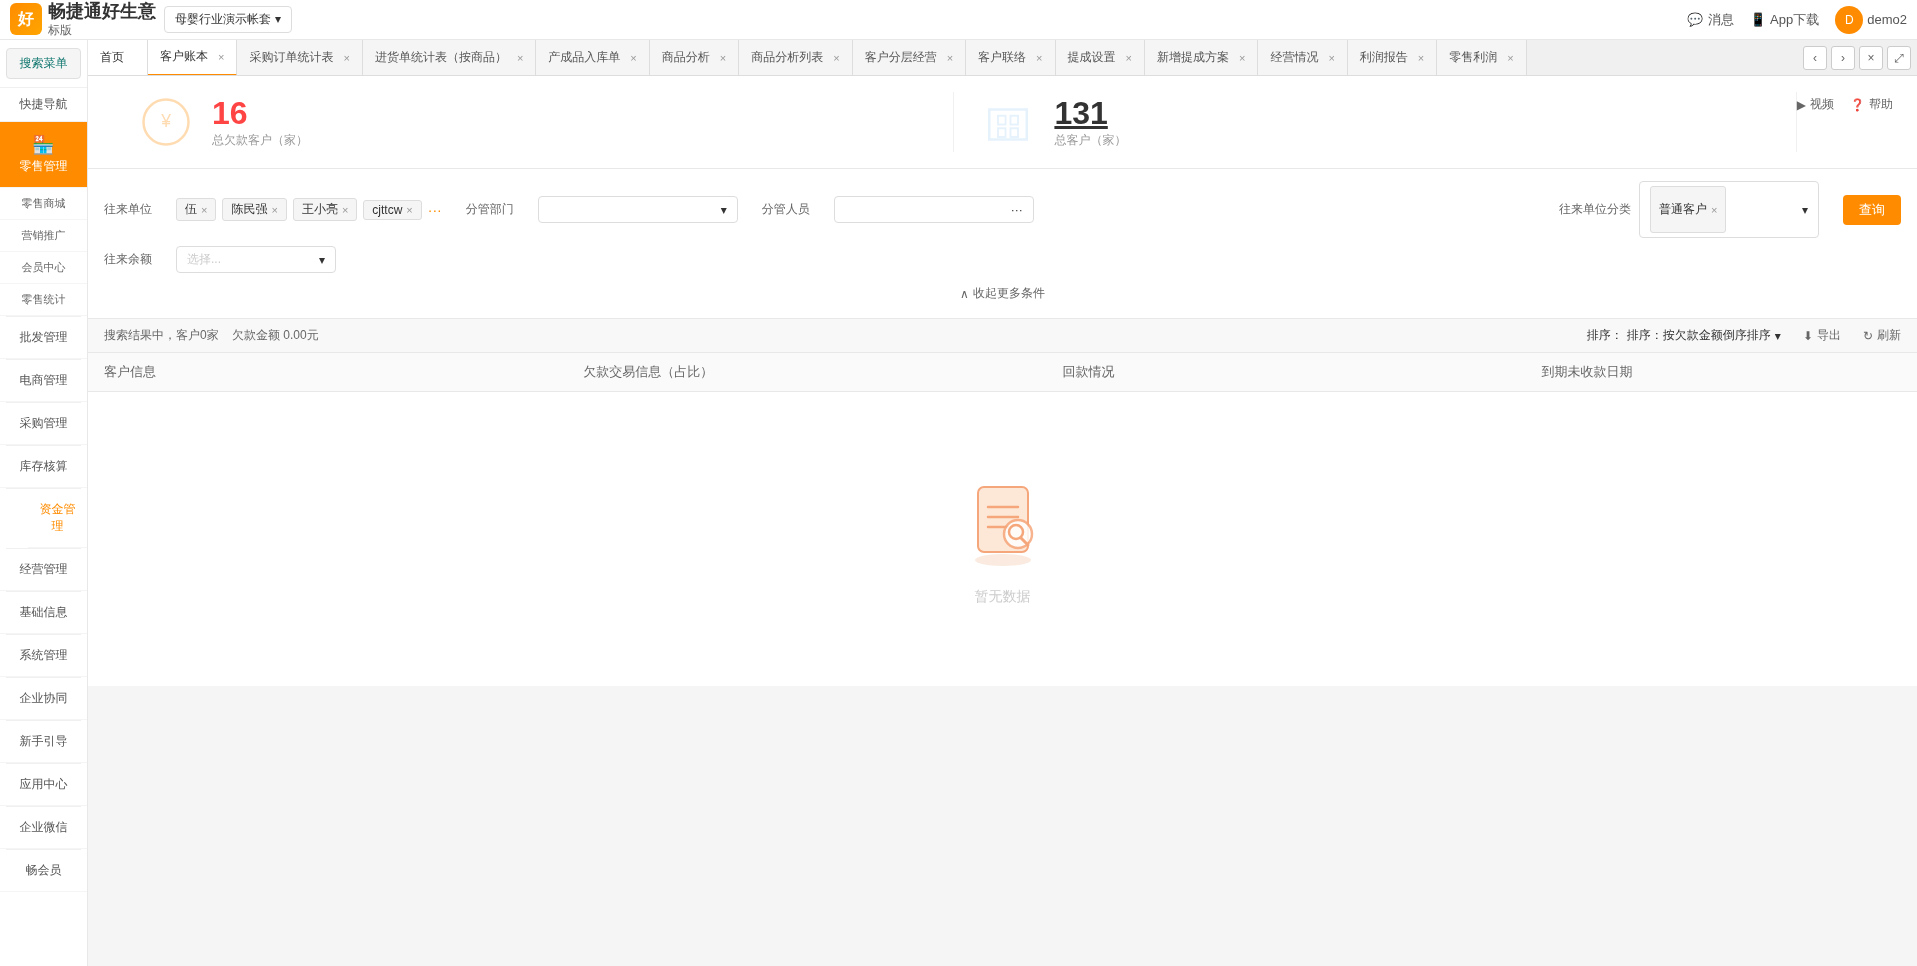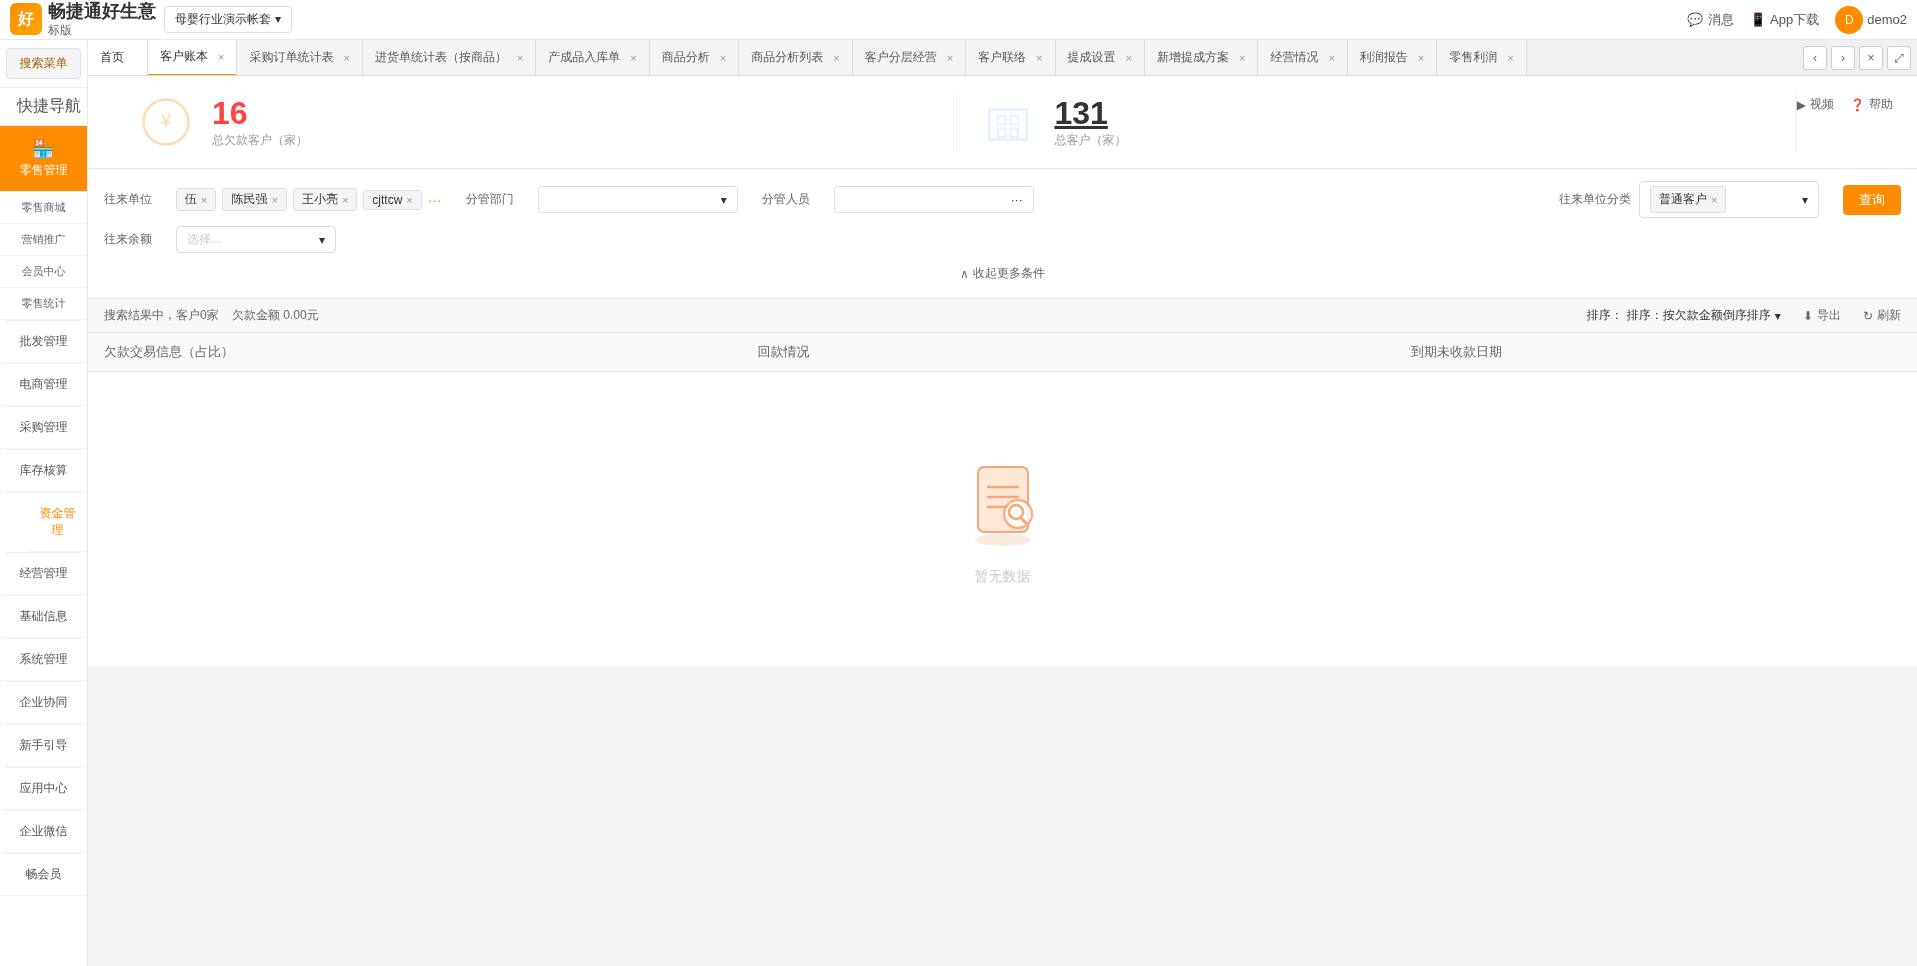--- a/index.html
+++ b/index.html
@@ -85,29 +85,29 @@
       border-bottom: 1px solid #f0f0f0;
     }
     .sidebar-search-btn {
       width: 100%;
       padding: 6px;
       background: #f5f5f5;
       border: 1px solid #e0e0e0;
       border-radius: 4px;
       cursor: pointer;
       font-size: 12px;
-      color: #a16207;
+      color: #0f766e;
       text-align: center;
     }
     .sidebar-nav-btn {
       padding: 8px 6px;
       border-bottom: 1px solid #f0f0f0;
-      text-align: right;
+      text-align: center;
       cursor: pointer;
-      font-size: 16px;
+      font-size: 12px;
       color: #555;
     }
     .sidebar-item {
       padding: 12px 6px;
       text-align: center;
       cursor: pointer;
       font-size: 12px;
       color: #555;
       border-bottom: 1px solid #f5f5f5;
     }
@@ -184,21 +184,21 @@
       min-width: 120px;
     }
     .filter-select-wide { min-width: 200px; }
     .filter-classify {
       display: flex; align-items: center; gap: 8px;
       margin-left: auto;
     }
     .classify-tag {
       display: flex; align-items: center; gap: 4px;
       background: #f5f5f5; border: 1px solid #ddd;
-      border-radius: 3px; padding: 4px 8px;
+      border-radius: 3px; padding: 14px 8px;
       font-size: 12px; cursor: pointer; text-align: center;
     }
     .query-btn {
       background: #ff8c00; color: white;
       border: none; border-radius: 4px;
       padding: 6px 16px; cursor: pointer;
       font-size: 13px; font-weight: 500;
     }
     .collapse-btn {
       display: flex; align-items: center; gap: 4px;
@@ -573,20 +573,21 @@
       </div>
       <div class="action-btn">
         <span>↻</span>
         <span>刷新</span>
       </div>
     </div>
   </div>
 
   <div class="data-table">
     <div class="table-header">
+      <div class="col-customer">客户信息</div>
       <div class="col-debt">欠款交易信息（占比）</div>
       <div class="col-repay">回款情况</div>
       <div class="col-date">到期未收款日期</div>
     </div>
 
     <div class="empty-state">
       <div class="empty-icon">
         <svg viewBox="0 0 100 100" xmlns="http://www.w3.org/2000/svg">
 
           <ellipse cx="50" cy="88" rx="28" ry="6" fill="#f5d5c0" opacity="0.5"></ellipse>

